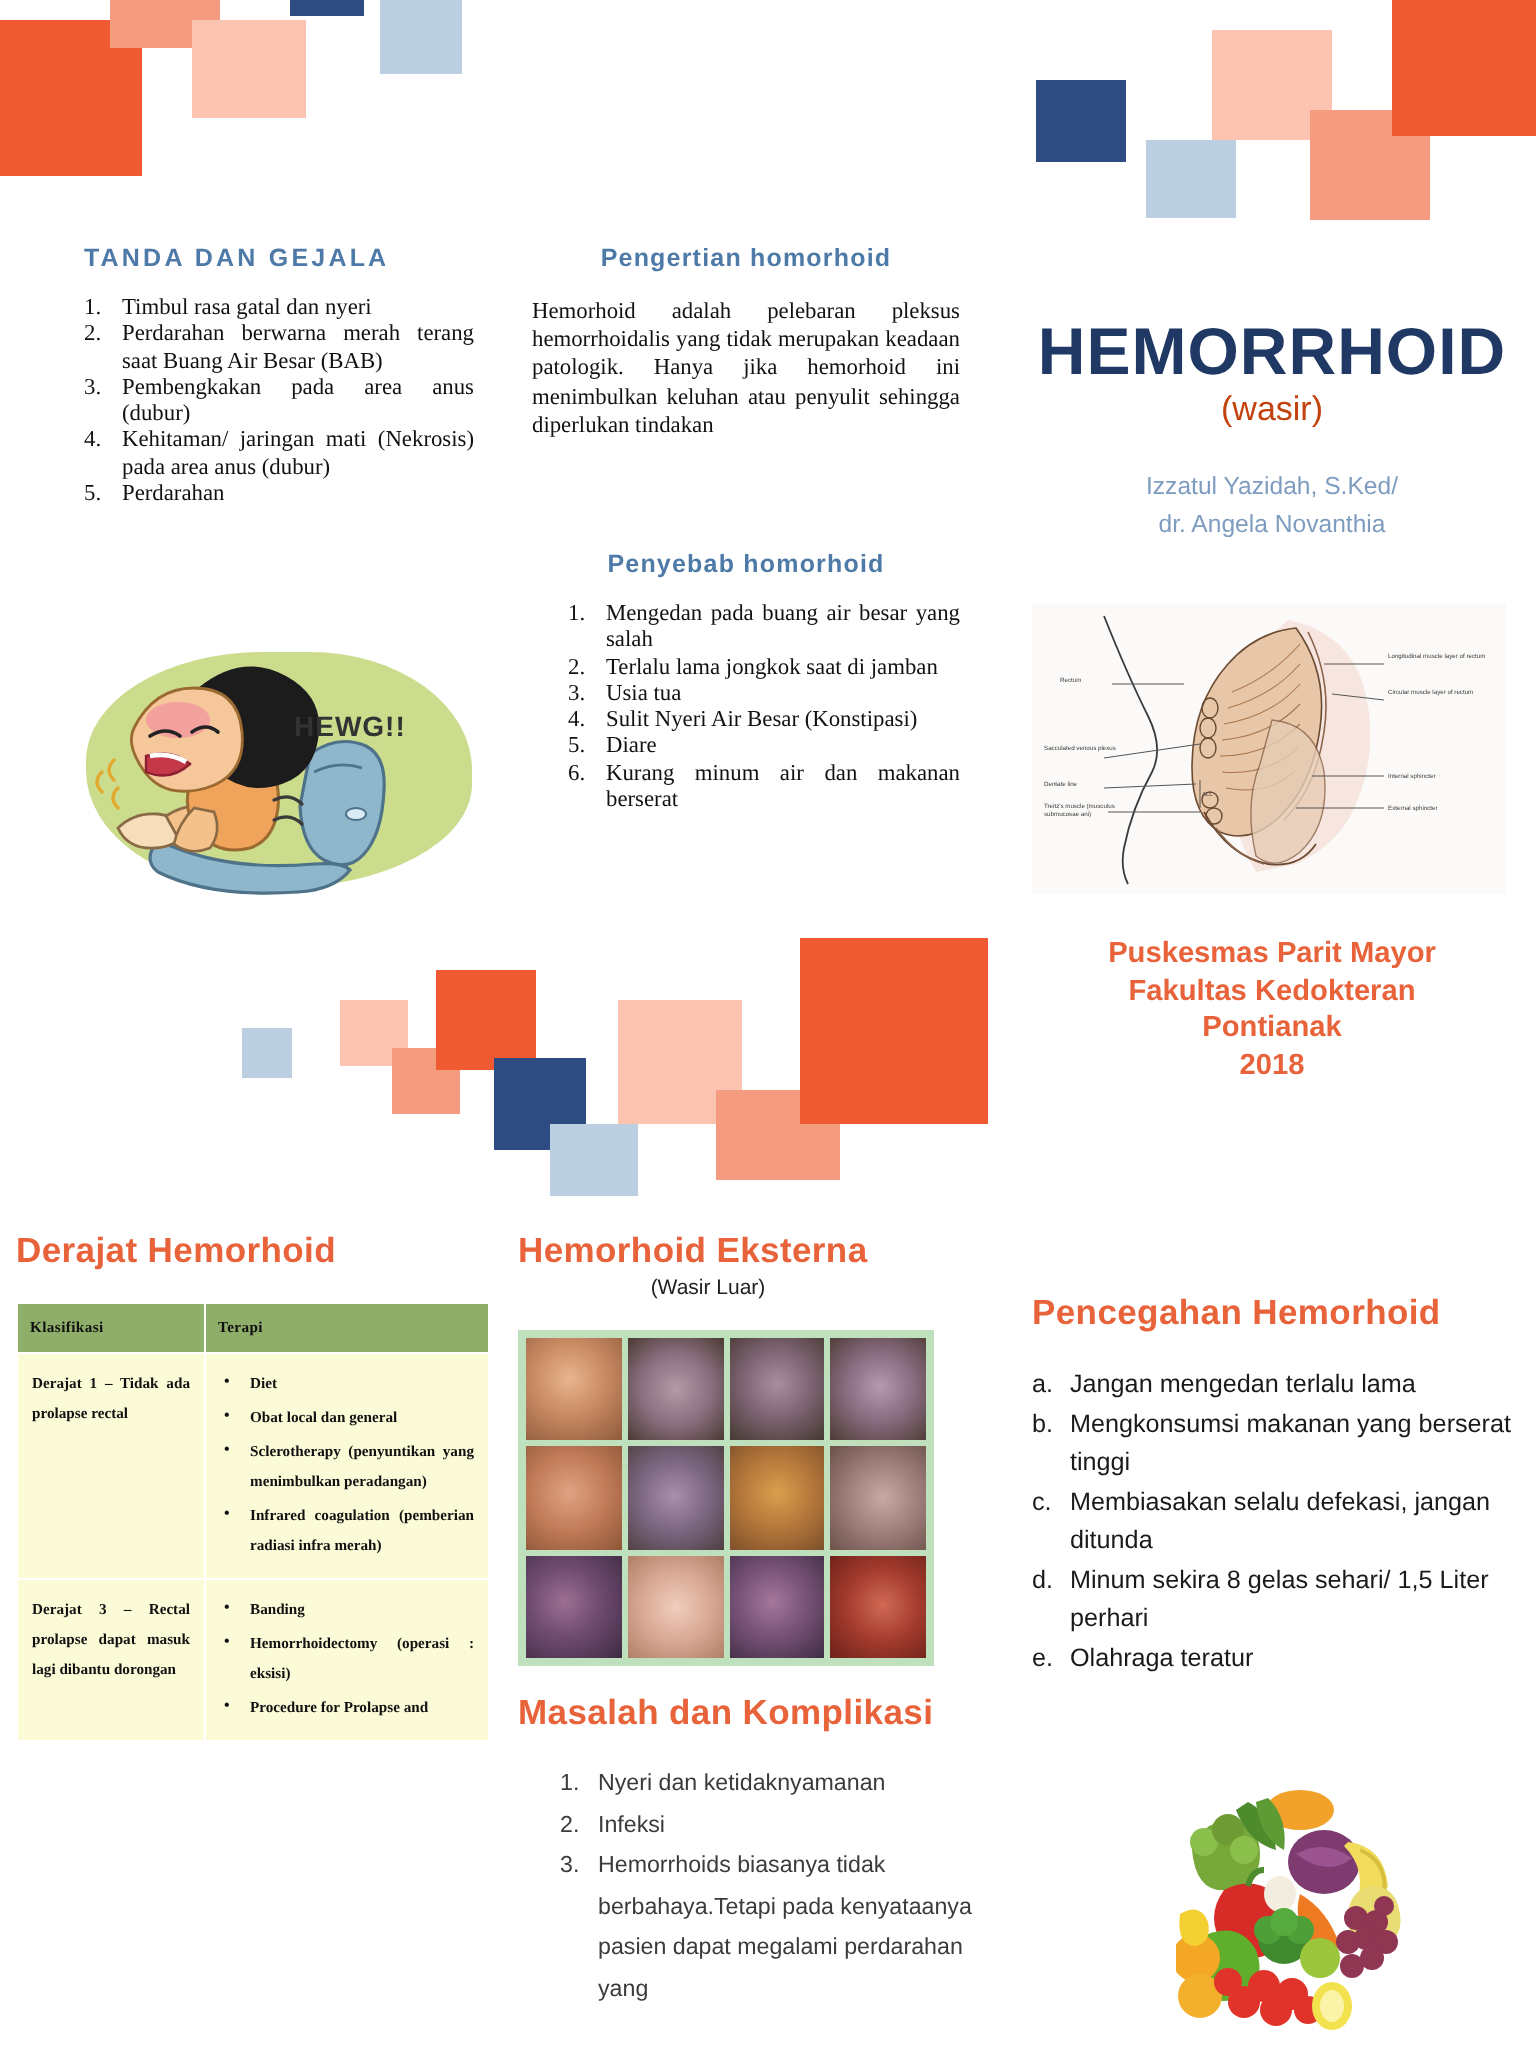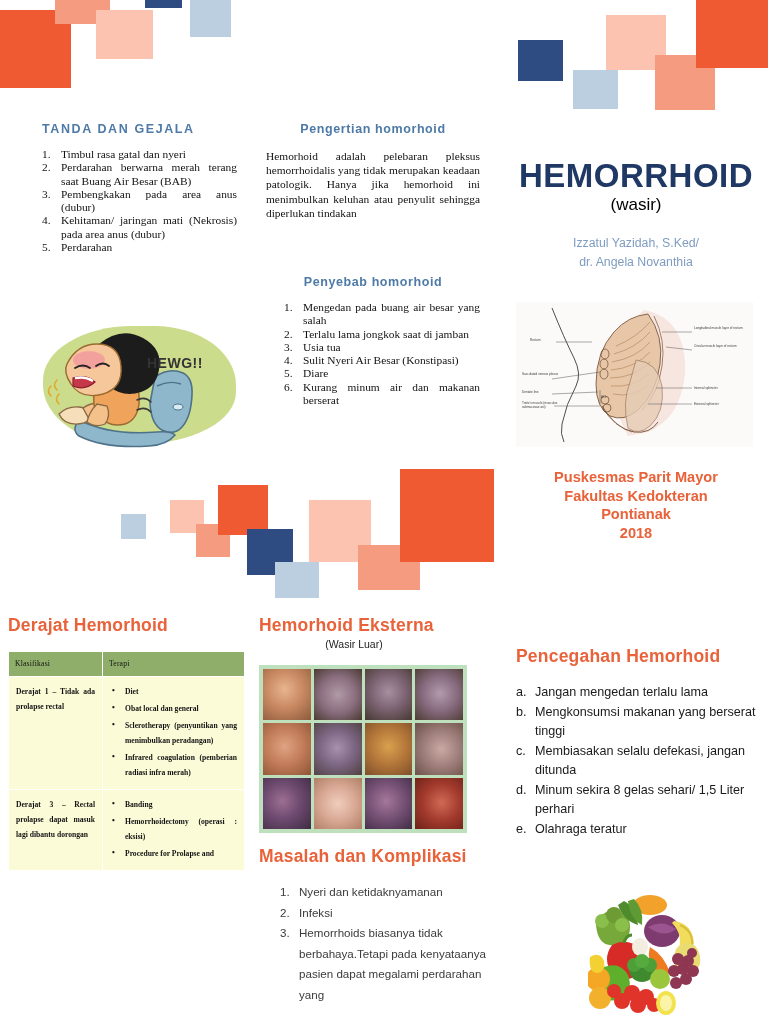--- a/index.html
+++ b/index.html
@@ -48,21 +48,21 @@
   
   .title-main {
     color: #1F3864;
     font-size: 33px;
     font-weight: bold;
     letter-spacing: .5px;
     text-align: center;
     line-height: 36px;
   }
   .title-sub {
-    color: #000000;
+    color: #c2410c;
     font-size: 17px;
     text-align: center;
     line-height: 22px;
   }
   .authors {
     color: #7E9CC0;
     font-size: 12.3px;
     text-align: center;
     line-height: 19px;
   }
@@ -91,21 +91,21 @@
   table.derajat {
     border-collapse: collapse;
     width: 236px;
     table-layout: fixed;
     font-family: "Liberation Serif", serif;
   }
   table.derajat th {
     background: #8FAE6A;
     color: #111;
     font-size: 7.6px;
-    font-weight: normal;
+    font-weight: bold;
     text-align: left;
     padding: 7px 6px 8px 6px;
     border: 1px solid #ffffff;
     letter-spacing: .2px;
     margin-left: 31px;
   }
   table.derajat td {
     background: #FCFBD8;
     font-size: 7.6px;
     line-height: 15px;

